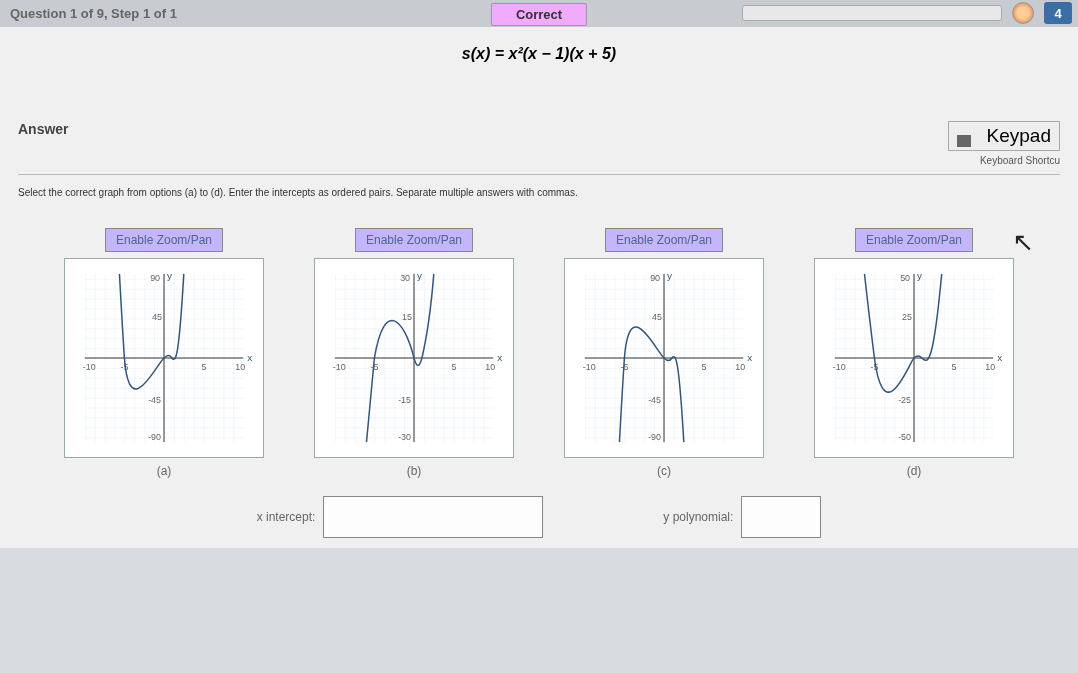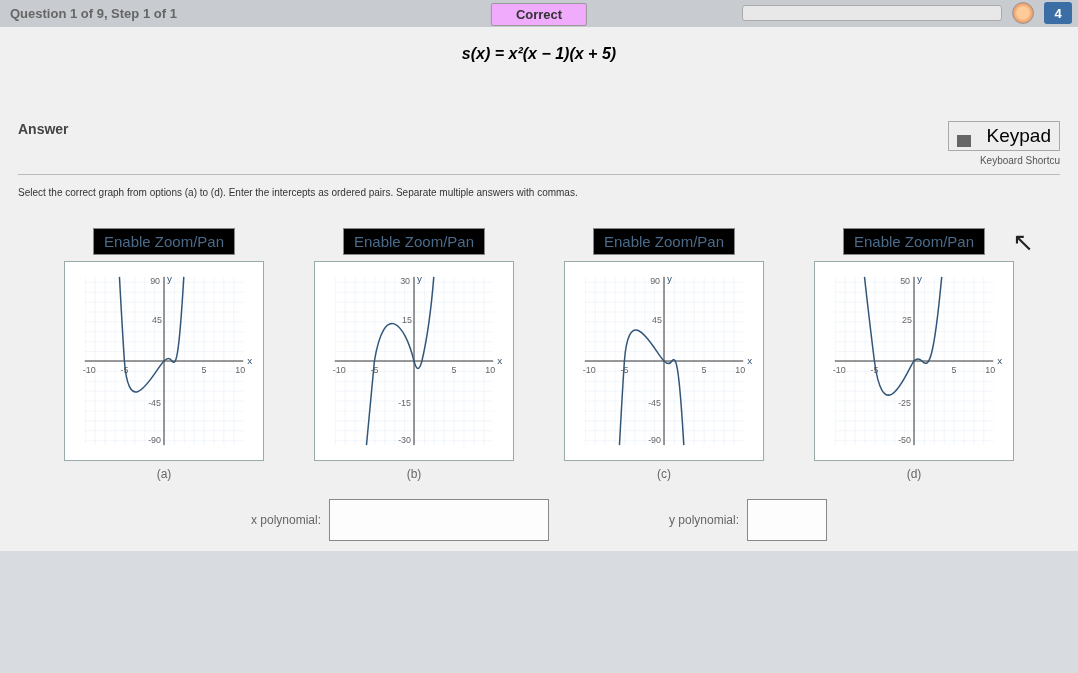--- a/index.html
+++ b/index.html
@@ -23,21 +23,21 @@
 .answer-label { font-size: 14px; font-weight: bold; color: #444; }
 .keypad-area { text-align: right; }
 .keypad-btn { display: inline-flex; align-items: flex-end; gap: 16px; background: #eee; border: 1px solid #aaa; padding: 3px 8px; font-size: 19px; }
 .keypad-icon { width: 14px; height: 12px; background: #666; display: inline-block; }
 .shortcut-text { font-size: 10px; color: #555; margin-top: 4px; }
 .divider { border: 0; border-top: 1px solid #bbb; margin: 8px 0 12px; }
 .instructions { font-size: 10px; color: #333; margin-bottom: 30px; }
 
 .graphs-row { display: flex; justify-content: space-between; gap: 18px; padding: 0 30px; }
 .graph-cell { flex: 1; text-align: center; }
-.zoom-btn { background: #000000; border: 1px solid #888; font-size: 15px; padding: 4px 10px; cursor: pointer; margin-bottom: 6px; color: #4a6a8a; }
+.zoom-btn { background: #c4b5fd; border: 1px solid #888; font-size: 12px; padding: 4px 10px; cursor: pointer; margin-bottom: 6px; color: #4a6a8a; }
 .graph-box { border: 1px solid #9aa; background: #fff; width: 200px; height: 200px; margin: 0 auto 6px; position: relative; }
 .graph-box svg { width: 100%; height: 100%; }
 .graph-label { font-size: 12px; color: #666; }
 
 .inputs-row { display: flex; justify-content: center; gap: 120px; margin-top: 18px; align-items: center; }
 .input-group { display: flex; align-items: center; gap: 8px; }
 .input-label { font-size: 12px; color: #666; }
 .input-box { width: 220px; height: 42px; border: 1px solid #888; background: #fdfdfd; font-size: 13px; padding: 4px; }
 .input-box.small { width: 80px; }
 
@@ -172,21 +172,21 @@
             <path d="M 50 15 Q 55 60 60 100 C 70 175 95 105 100 100 Q 104 96 108 100 C 115 108 120 100 128 15" fill="none" stroke="#357" stroke-width="1.5"></path>
           </svg>
         </div>
         <div class="graph-label">(d)</div>
       </div>
 
     </div>
 
     <div class="inputs-row">
       <div class="input-group">
-        <span class="input-label">x polynomial:</span>
+        <span class="input-label">x intercept:</span>
         <input class="input-box" type="text" style="">
       </div>
       <div class="input-group">
         <span class="input-label">y polynomial:</span>
         <input class="input-box small" type="text" style="">
       </div>
     </div>
 
   </div>
 </div>

